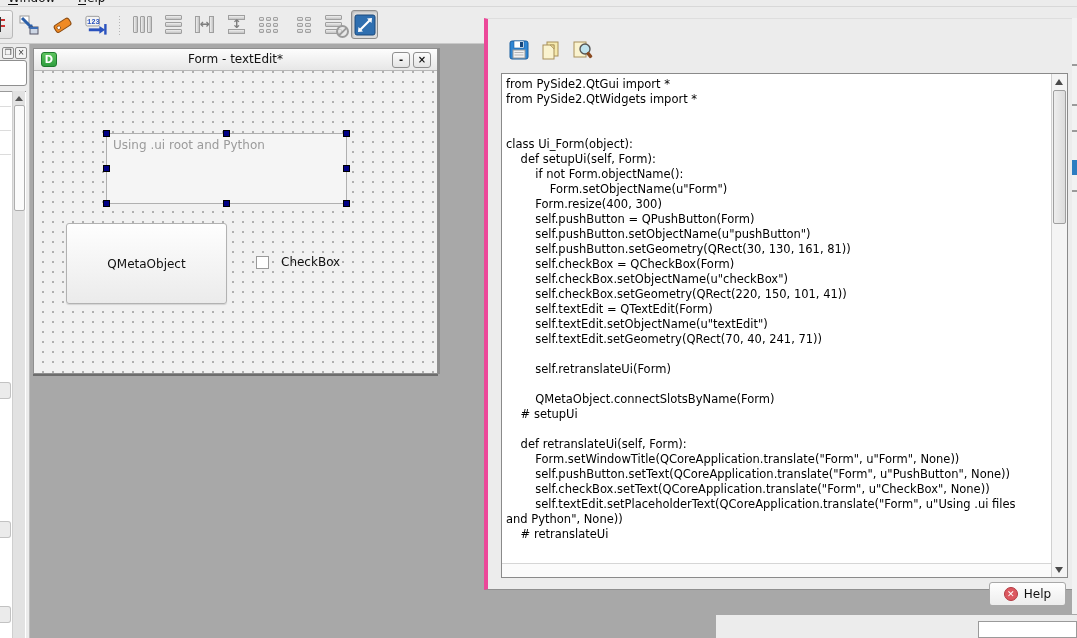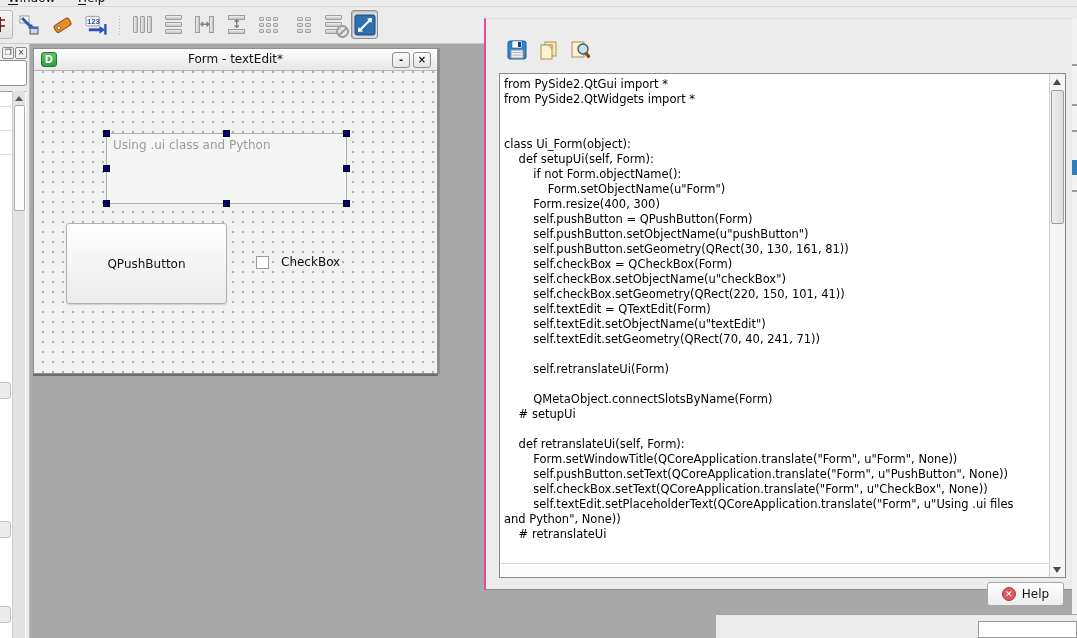--- a/index.html
+++ b/index.html
@@ -78,21 +78,21 @@
   .handle { position:absolute; width:7px; height:7px; background:#000084; border:1px solid #000; }
   .w-pushbutton { position:absolute; left:32px; top:152px; width:161px; height:81px; border:1px solid #b2b2b2; border-radius:3px;
                   background:linear-gradient(#fefefe,#ebebeb); display:flex; align-items:center; justify-content:center;
                   font-size:12px; color:#111; box-shadow:0 1px 1px rgba(0,0,0,.12);}
   .w-checkbox { position:absolute; left:222px; top:181px; height:20px; display:flex; align-items:center; gap:12px;}
   .cb-box { width:13px; height:13px; background:#fff; border:1px solid #9a9a9a;}
   .cb-label { font-size:12px; color:#111;}
 
   
   .code-dialog { left:484px; top:18px; width:588px; height:572px; background:#ececec;
-                 border-left:2px solid #ec4899; border-bottom:1px solid #8f8f8f; border-top:1px solid #dedede;}
+                 border-left:4px solid #ec4899; border-bottom:1px solid #8f8f8f; border-top:1px solid #dedede;}
   .cd-toolbtn { position:absolute; top:18px; width:26px; height:26px; display:flex; align-items:center; justify-content:center; border-radius:3px;}
   .code-area { position:absolute; left:13px; top:54px; width:567px; height:505px; background:#fff; border:1px solid #8a8a8a;}
   .code-text { position:absolute; left:0; top:0; right:16px; bottom:14px; overflow:hidden; padding:3px 0 0 4px;}
   .code-text pre { font-family:"DejaVu Sans","Liberation Sans",sans-serif; font-size:11.5px; line-height:15px; white-space:pre; color:#000;}
   .code-hscroll { position:absolute; left:0; right:16px; bottom:0; height:14px; background:#fbfbfb; border-top:1px solid #d6d6d6;}
   .code-vscroll { position:absolute; right:0; top:0; width:16px; bottom:0; background:#f4f4f4; border-left:1px solid #d0d0d0;}
   .vs-btn { position:absolute; left:0; width:15px; height:15px; }
   .vs-thumb { position:absolute; left:1px; top:16px; width:13px; height:134px; background:linear-gradient(90deg,#ededed,#dcdcdc);
               border:1px solid #9f9f9f; border-radius:2px;}
   .tri { width:0; height:0; position:absolute; left:3px;}
@@ -257,34 +257,34 @@
 
   <div class="abs form-window">
     <div class="form-titlebar">
       <div class="designer-badge">D</div>
       <div class="form-title">Form - textEdit*</div>
       <div class="win-btn" style="right:27px;">-</div>
       <div class="win-btn" style="right:6px;">×</div>
     </div>
     <div class="form-body">
       <div class="w-textedit">
-        <div class="ph">Using .ui class and Python</div>
+        <div class="ph">Using .ui root and Python</div>
       </div>
 
       <div class="handle" style="left:69px;  top:59px;"></div>
       <div class="handle" style="left:189px; top:59px;"></div>
       <div class="handle" style="left:309px; top:59px;"></div>
       <div class="handle" style="left:69px;  top:94px;"></div>
       <div class="handle" style="left:309px; top:94px;"></div>
       <div class="handle" style="left:69px;  top:129px;"></div>
       <div class="handle" style="left:189px; top:129px;"></div>
       <div class="handle" style="left:309px; top:129px;"></div>
 
       <div class="w-pushbutton">
-        <span>QPushButton</span>
+        <span>QMetaObject</span>
       </div>
       <div class="w-checkbox">
         <div class="cb-box"></div>
         <div class="cb-label">CheckBox</div>
       </div>
     </div>
   </div>
 
   <div class="abs code-dialog">
     <div class="cd-toolbtn" style="left:18px;">

